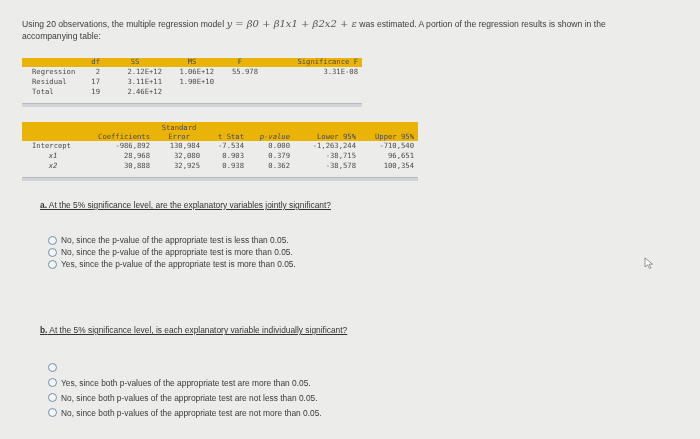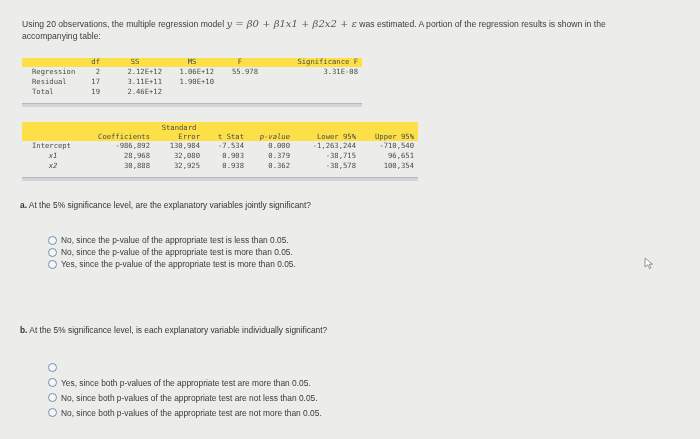--- a/index.html
+++ b/index.html
@@ -16,36 +16,36 @@
     }
     .intro .math { font-family: "DejaVu Serif", serif; font-style: italic; font-size: 10px; color: #555; }
 
     .tbl-wrap { position: absolute; left: 22px; }
     table.reg {
       border-collapse: collapse;
       font-family: "DejaVu Sans Mono", monospace;
       font-size: 7.2px; color: #4a4a4a;
     }
     table.reg th {
-      background: #fde047; font-weight: normal; color: #4a4a4a;
+      background: #eab308; font-weight: normal; color: #4a4a4a;
       padding: 0 4px; line-height: 8.5px; text-align: right; white-space: nowrap;
     }
     table.reg td {
       padding: 0 4px; line-height: 10px; text-align: right; white-space: nowrap;
     }
     table.reg td.lbl { text-align: left; padding-left: 10px; }
     table.reg td.lbl-c { text-align: center; }
     .tbl-foot {
       height: 3px; border-top: 1px solid #b8b8b8; background: #d0d4d8; margin-top: 6px;
     }
 
     #t1 { top: 58px; width: 340px; }
     #t2 { top: 122px; width: 396px; }
 
-    .q { position: absolute; left: 20px; font-size: 8.4px; color: #333; }
+    .q { position: absolute; left: 40px; font-size: 8.4px; color: #333; text-decoration: underline; }
     .q b { font-weight: bold; }
     .opts { position: absolute; left: 48px; font-size: 8.4px; color: #3a3a3a; }
     .opt { display: flex; align-items: center; height: 12px; cursor: pointer; }
     .radio {
       width: 7px; height: 7px; border: 1px solid #6d8fb0; border-radius: 50%;
       margin-right: 4px; background: #f6f6f6; flex: 0 0 auto;
     }
     .cursor {
       position: absolute; left: 644px; top: 257px; width: 10px; height: 12px;
     }
@@ -122,21 +122,21 @@
           <th></th>
       <th style="text-align:center;padding-top:2px">Standard</th>
       <th></th>
           <th></th>
           <th></th>
           <th></th>
     </tr>
     <tr>
       <th></th>
       <th>Coefficients</th>
-      <th style="text-align:right">Error</th>
+      <th style="text-align:center">Error</th>
       <th>t Stat</th>
       <th style="font-style:italic">p-value</th>
       <th>Lower 95%</th>
       <th>Upper 95%</th>
     </tr>
     <tr>
       <td class="lbl">Intercept</td>
       <td>-986,892</td>
       <td>130,984</td>
       <td>-7.534</td>

